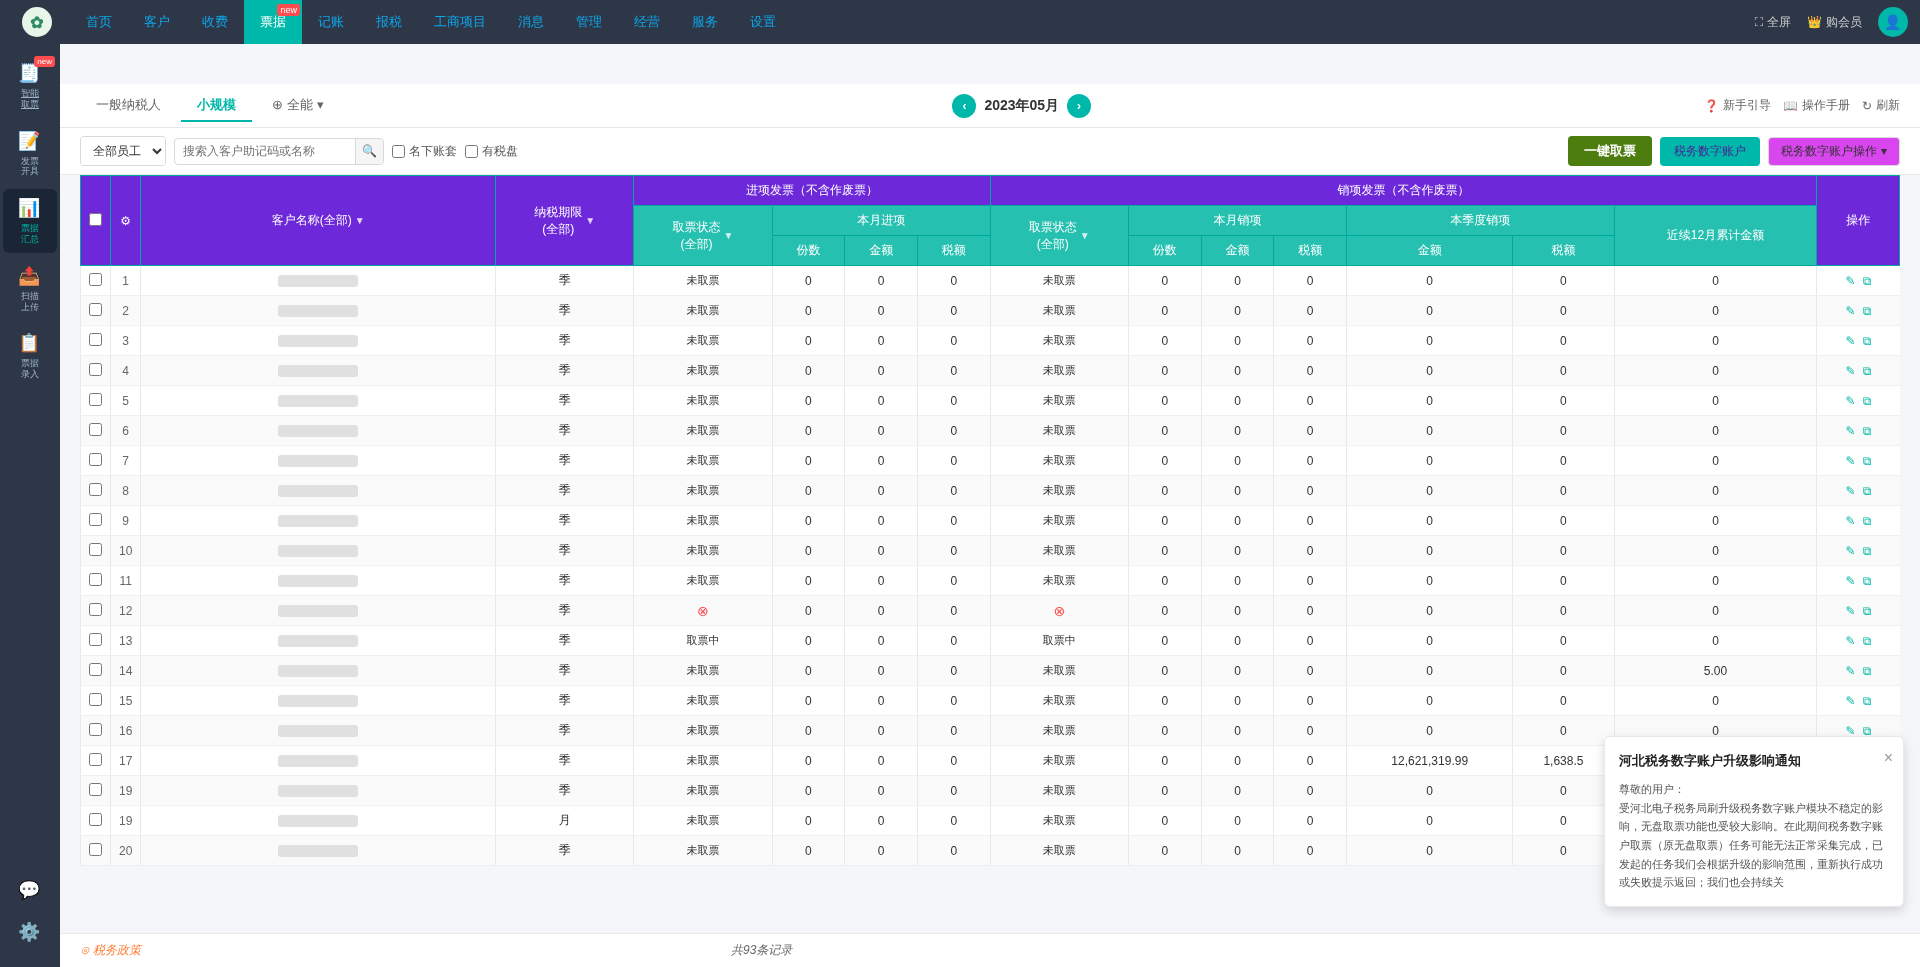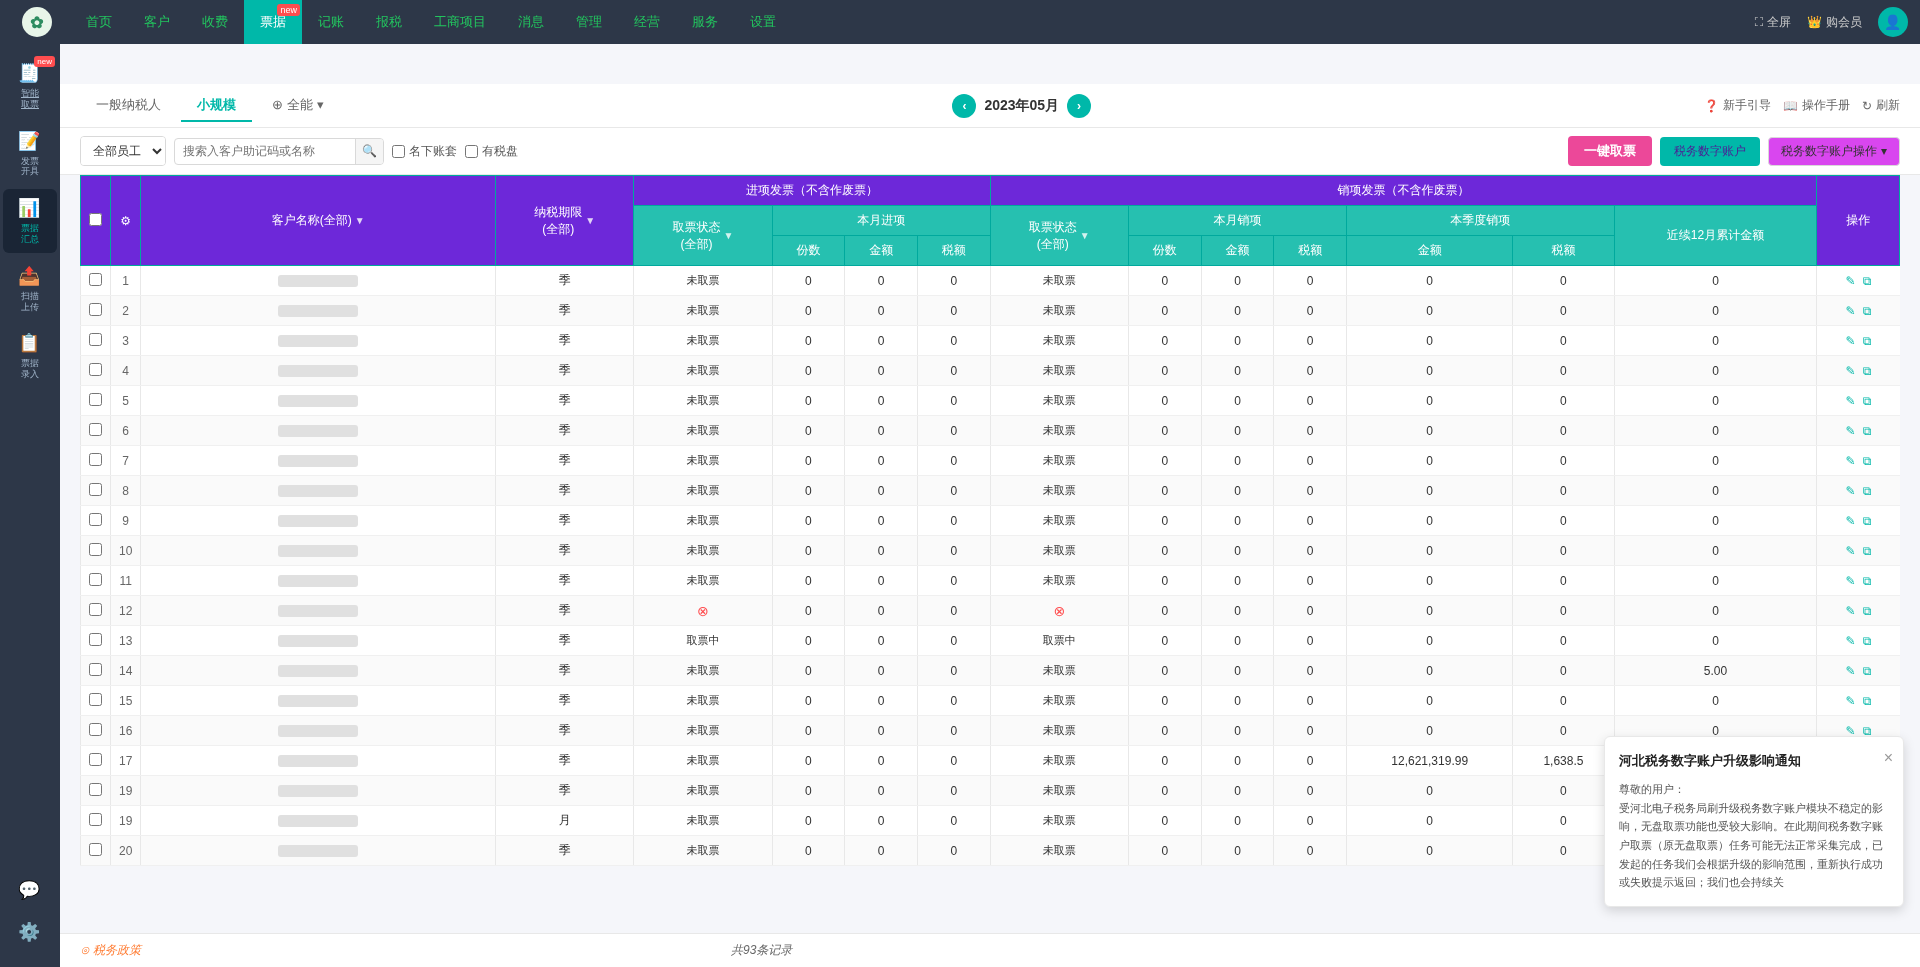--- a/index.html
+++ b/index.html
@@ -37,21 +37,21 @@
     .nav-items {
       display: flex;
       align-items: center;
       flex: 1;
     }
     .nav-item {
       padding: 0 16px;
       height: 44px;
       display: flex;
       align-items: center;
-      color: #22c55e;
+      color: #0ea5e9;
       cursor: pointer;
       font-size: 13px;
       position: relative;
     }
     .nav-item.active {
       background: #00b8a9;
       color: #fff;
     }
     .nav-item .new-badge {
       position: absolute;
@@ -283,21 +283,21 @@
       cursor: pointer;
       font-size: 12px;
       color: #555;
     }
     .toolbar-right {
       display: flex;
       align-items: center;
       gap: 8px;
     }
     .btn-orange {
-      background: #ec4899;
+      background: #4d7c0f;
       color: #fff;
       border: none;
       padding: 6px 16px;
       border-radius: 4px;
       cursor: pointer;
       font-size: 13px;
       font-weight: bold;
     }
     .btn-teal {
       background: #00b8a9;

